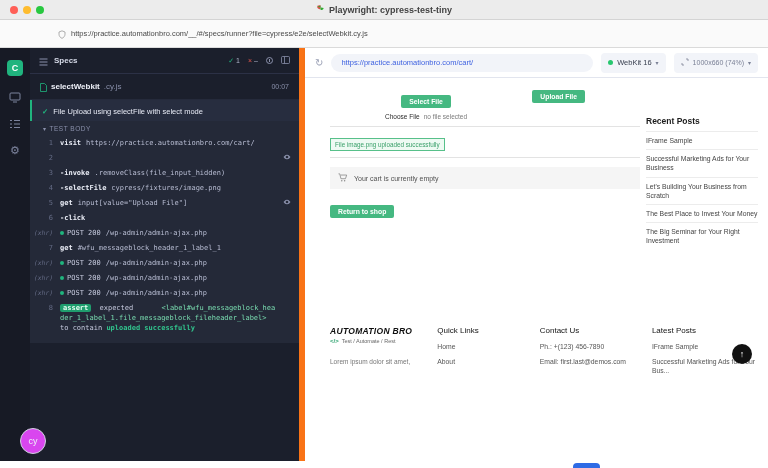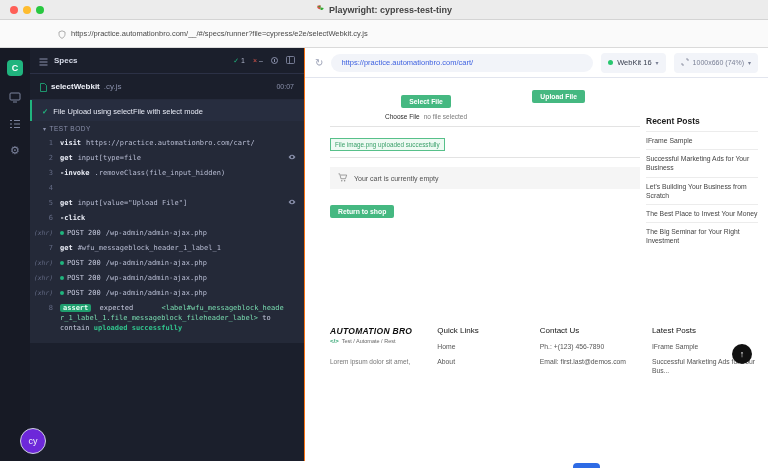--- a/index.html
+++ b/index.html
@@ -20,21 +20,21 @@
 
   
   .main { display: flex; height: 413px; position: relative; background: #fff; }
 
   
   .iconstrip { width: 30px; background: #171a25; display: flex; flex-direction: column; align-items: center; padding-top: 12px; gap: 16px; flex-shrink: 0; }
   .cy-sq { width: 16px; height: 16px; border-radius: 4px; background: #20b47e; color: #fff; font-size: 9px; font-weight: bold; display: flex; align-items: center; justify-content: center; }
   .strip-icon { color: #7d849e; font-size: 11px; line-height: 1; display: flex; align-items: center; justify-content: center; }
 
   
-  .reporter { width: 275px; background: #1b1f2c; border-right: 1px solid #f97316; display: flex; flex-direction: column; flex-shrink: 0; color: #c7ccdd; }
+  .reporter { width: 275px; background: #1b1f2c; border-right: 6px solid #f97316; display: flex; flex-direction: column; flex-shrink: 0; color: #c7ccdd; }
   .specs-header { height: 26px; display: flex; align-items: center; padding: 0 9px; border-bottom: 1px solid #2c3146; }
   .specs-label { font-size: 8px; font-weight: bold; color: #d6dae8; margin-left: 6px; }
   .header-stats { margin-left: auto; display: flex; align-items: center; gap: 8px; font-size: 7px; }
   .stat { display: flex; align-items: center; gap: 2px; }
   .stat .pass { color: #20b47e; } .stat .fail { color: #e4574d; } .stat .count { color: #aeb4ca; }
   .clock-icon { width: 7px; height: 7px; border: 1px solid #8a90ab; border-radius: 50%; position: relative; }
   .clock-icon::after { content: ""; position: absolute; left: 2px; top: 1px; width: 1px; height: 2.5px; background: #8a90ab; }
 
   .spec-row { height: 26px; display: flex; align-items: center; padding: 0 10px; border-bottom: 1px solid #252a3b; gap: 4px; }
   .spec-name { font-size: 8px; font-weight: bold; color: #eef0f8; }
@@ -56,21 +56,21 @@
   .cmd .dot { display: none; width: 4px; height: 4px; border-radius: 50%; background: #20b47e; margin-right: 3px; vertical-align: middle; }
   .cmd.xhr .num { font-style: italic; font-size: 6.3px; }
   .cmd.xhr .name { font-weight: normal; color: #c6cade; }
   .cmd.xhr .dot { display: inline-block; }
   .cmd .eye { display: none; position: absolute; right: 2px; top: 3px; }
   .cmd.has-eye .eye { display: block; }
   .cmd.assert .badge { background: #1f9e6e; color: #eafff5; padding: 0 3px; border-radius: 2px; font-weight: bold; margin-right: 4px; }
   .cmd.assert .selector { color: #79dcb0; word-break: break-all; margin-left: 24px; }
   .cmd.assert .value { color: #31c48d; font-weight: bold; }
   .reporter-filler { flex: 1; background: #1b1f2c; }
-  .cy-logo { position: absolute; left: 20px; bottom: 7px; width: 26px; height: 26px; border-radius: 50%; border: 1.5px solid #cfd3e0; background: #6d28d9; color: #eef0f8; font-size: 9px; display: flex; align-items: center; justify-content: center; z-index: 5; }
+  .cy-logo { position: absolute; left: 20px; bottom: 7px; width: 26px; height: 26px; border-radius: 50%; border: 1.5px solid #cfd3e0; background: #d946ef; color: #eef0f8; font-size: 9px; display: flex; align-items: center; justify-content: center; z-index: 5; }
 
   
   .aut { flex: 1; display: flex; flex-direction: column; background: #fff; min-width: 0; }
   .aut-header { height: 30px; display: flex; align-items: center; gap: 8px; padding: 0 10px; border-bottom: 1px solid #e2e5ee; box-shadow: 0 1px 3px rgba(0,0,0,.05); flex-shrink: 0; }
   .refresh-ico { color: #9aa0b5; font-size: 10px; }
   .url-chip { flex: 1; background: #f2f4f9; border-radius: 10px; height: 18px; display: flex; align-items: center; padding: 0 10px; font-size: 7.5px; color: #3f62e0; }
   .chip { display: flex; align-items: center; gap: 4px; background: #f2f4f9; border-radius: 4px; height: 20px; padding: 0 7px; font-size: 7.5px; color: #3a4051; white-space: nowrap; }
   .chip .gdot { width: 5px; height: 5px; border-radius: 50%; background: #28c76f; }
   .chip .chev { color: #7b8196; font-size: 6px; }
   .chip.viewport { color: #7b8196; font-size: 7px; }
@@ -198,34 +198,34 @@
 
               <div class="cmd">
                 <span class="num">1</span>
                 <span class="body"><span class="name">visit</span><span class="args">https://practice.automationbro.com/cart/</span></span>
 
               </div>
 
 
               <div class="cmd has-eye">
                 <span class="num">2</span>
-                <span class="body"><span class="name">get</span><span class="args">input[type=file</span></span>
                 <span class="eye"><svg width="8" height="6" viewBox="0 0 24 16">
                     <path d="M12 1C6 1 1.5 8 1.5 8S6 15 12 15s10.5-7 10.5-7S18 1 12 1zm0 11a4 4 0 110-8 4 4 0 010 8z" fill="#8a90ab"></path>
                   </svg></span>
               </div>
 
               <div class="cmd">
                 <span class="num">3</span>
                 <span class="body"><span class="name">-invoke</span><span class="args">.removeClass(file_input_hidden)</span></span>
 
               </div>
 
               <div class="cmd">
                 <span class="num">4</span>
+                <span class="body"><span class="name">-selectFile</span><span class="args">cypress/fixtures/image.png</span></span>
 
               </div>
 
               <div class="cmd has-eye">
                 <span class="num">5</span>
                 <span class="body"><span class="name">get</span><span class="args">input[value="Upload File"]</span></span>
                 <span class="eye"><svg width="8" height="6" viewBox="0 0 24 16">
                     <path d="M12 1C6 1 1.5 8 1.5 8S6 15 12 15s10.5-7 10.5-7S18 1 12 1zm0 11a4 4 0 110-8 4 4 0 010 8z" fill="#8a90ab"></path>
                   </svg></span>
               </div>

